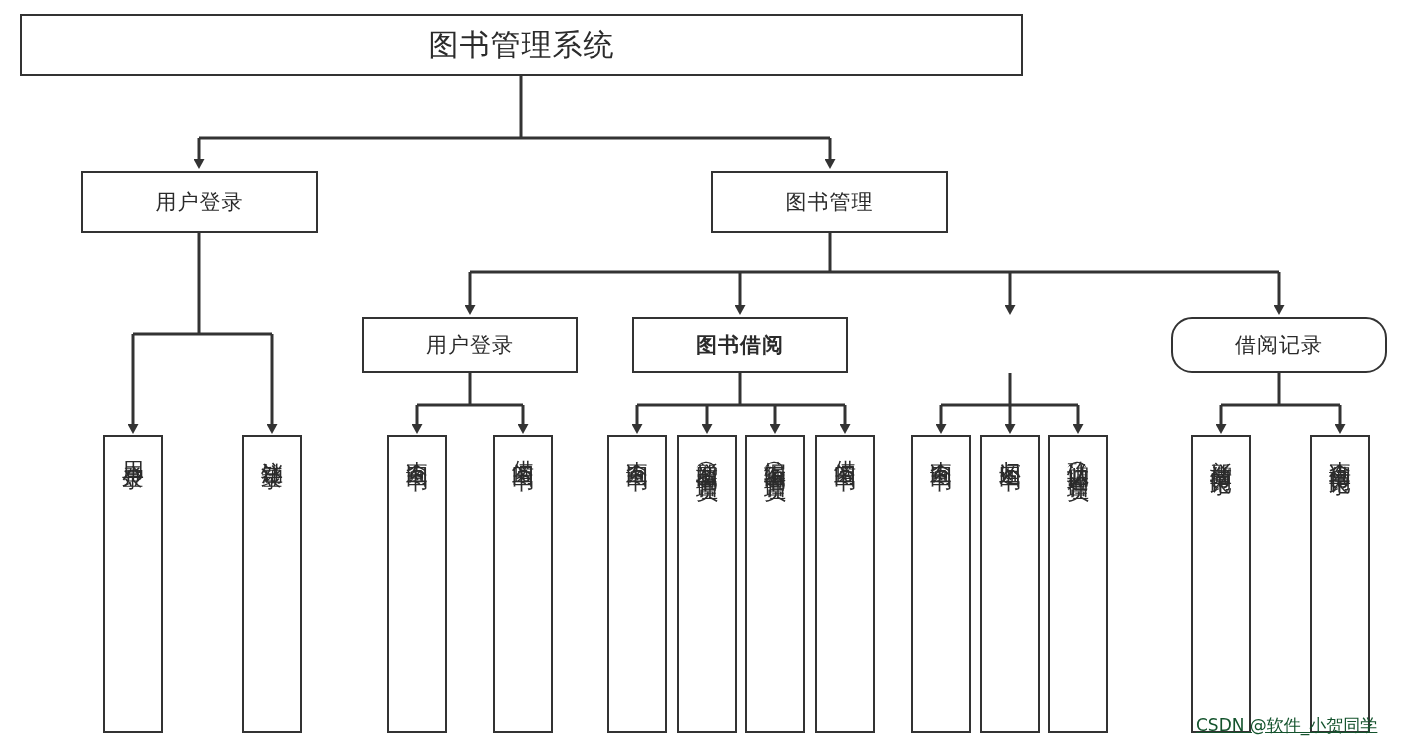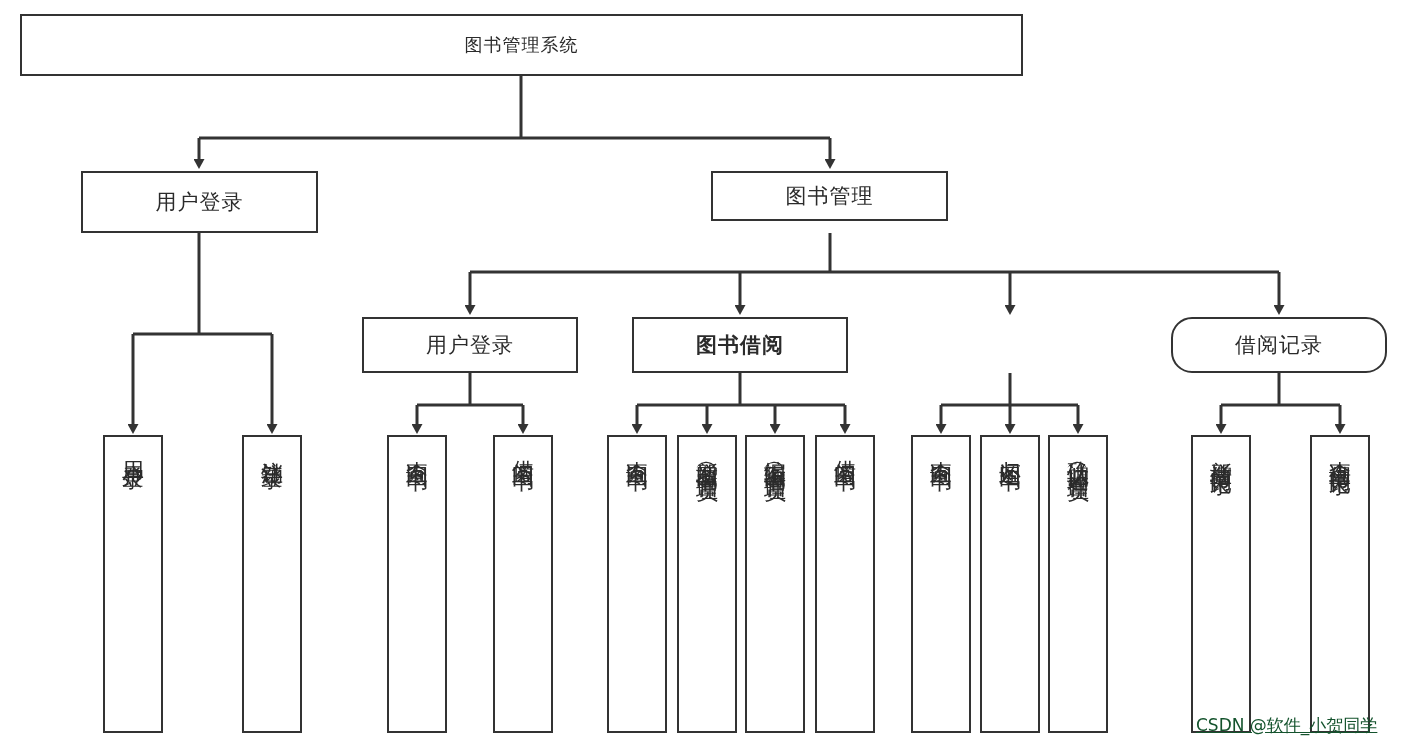--- a/index.html
+++ b/index.html
@@ -24,21 +24,21 @@
     color:#2b2b2b;
     z-index:2;
   }
   .node .label{
     white-space:pre;
     line-height:1.05;
     text-align:center;
   }
   
   .node.h .label{font-size:21px;letter-spacing:1px;}
-  .node.root .label{font-size:18px;letter-spacing:1px;}
+  .node.root .label{font-size:30px;letter-spacing:1px;}
 
   
   .node.v{
     align-items:flex-start;
     padding-top:6px;
   }
   .node.v .label{
     writing-mode:vertical-rl;
     text-orientation:upright;
     font-size:22px;
@@ -112,21 +112,21 @@
     </g>
   </svg>
 
   <div class="node h root" style="left:20px;top:14px;width:1003px;height:62px;">
     <span class="label">图书管理系统</span>
   </div>
 
   <div class="node h" style="left:81px;top:171px;width:237px;height:62px;">
     <span class="label">用户登录</span>
   </div>
-  <div class="node h" style="left:711px;top:171px;width:237px;height:50px;">
+  <div class="node h" style="left:711px;top:171px;width:237px;height:62px;">
     <span class="label">图书管理</span>
   </div>
 
   <div class="node h" style="left:362px;top:317px;width:216px;height:56px;">
     <span class="label">用户登录</span>
   </div>
   <div class="node h" style="left:632px;top:317px;width:216px;height:56px;font-weight:bold;">
     <span class="label">图书借阅</span>
   </div>
   <div class="node h" style="left:1171px;top:317px;width:216px;height:56px;border-radius:21px;">

